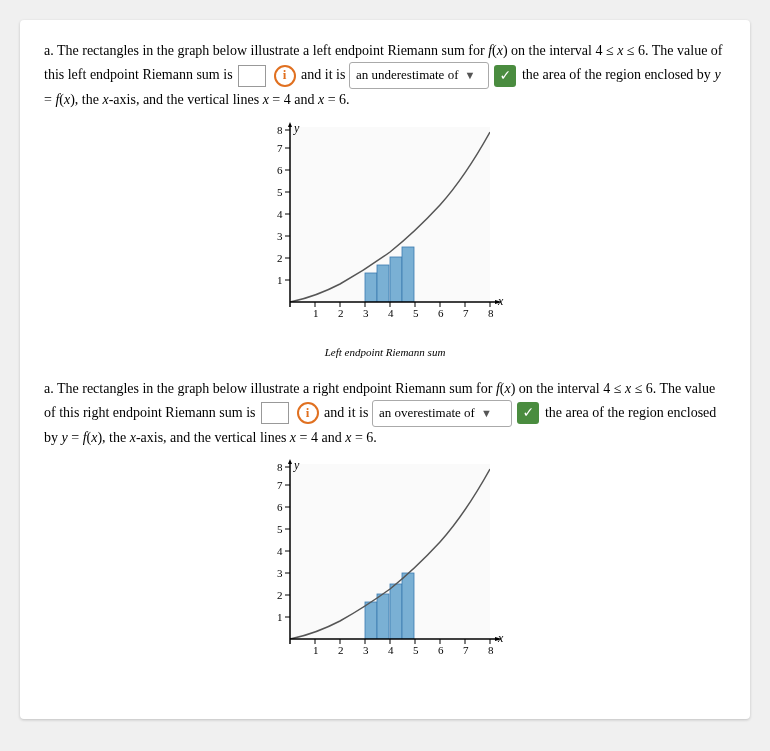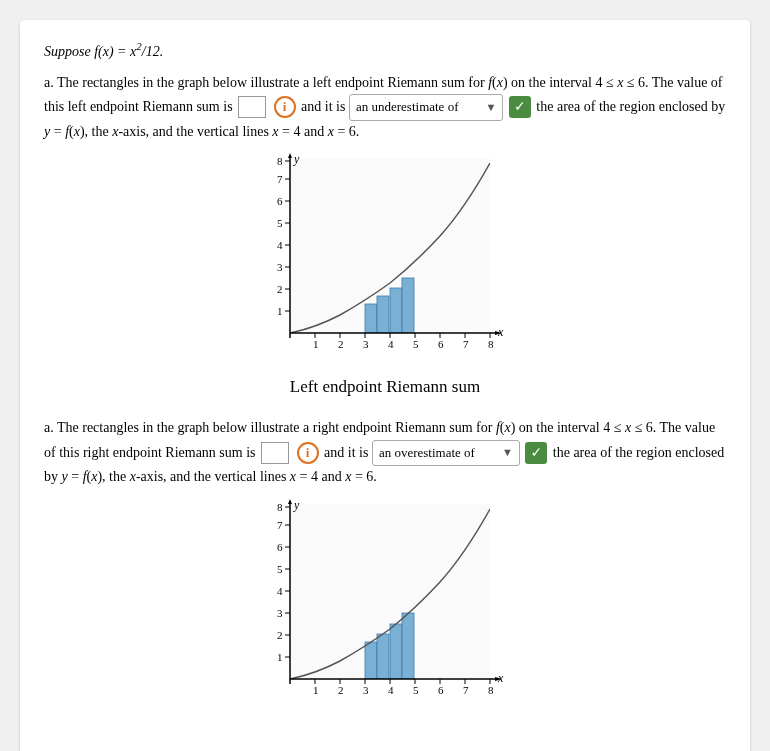--- a/index.html
+++ b/index.html
@@ -59,21 +59,20 @@
       display: inline-flex;
       align-items: center;
       border: 1px solid #aaa;
       border-radius: 3px;
       padding: 2px 6px;
       background: #fff;
       vertical-align: middle;
       cursor: pointer;
       font-size: 13px;
       min-width: 140px;
-      gap: 21px;
     }
     .dropdown-inline .chevron {
       margin-left: 6px;
       font-size: 11px;
       color: #555;
     }
     .check-box {
       display: inline-flex;
       align-items: center;
       justify-content: center;
@@ -86,37 +85,33 @@
       vertical-align: middle;
       margin: 0 2px;
     }
     .graph-container {
       display: flex;
       flex-direction: column;
       align-items: center;
       margin: 10px 0;
     }
     .graph-label {
-      font-size: 17px;
+      font-size: 11px;
       margin-top: 4px;
+      font-style: italic;
     }
     svg {
       display: block;
     }
   </style>
 </head>
 <body>
 
 <div class="page">
 
-  <div class="formula">
-    <span>
-      Suppose <em>f</em>(<em>x</em>) = <em>x</em><sup>2</sup>/12.
-    </span>
-  </div>
 
   <div class="section">
     <div class="section-text">
       <span>
         a. The rectangles in the graph below illustrate a left endpoint Riemann sum for <em>f</em>(<em>x</em>) on the interval 4 ≤ <em>x</em> ≤ 6. The value of this
         left endpoint Riemann sum is
       </span>
       <span class="inline-box"></span>
       <span class="circle-btn">i</span>
       <span> and it is </span>

